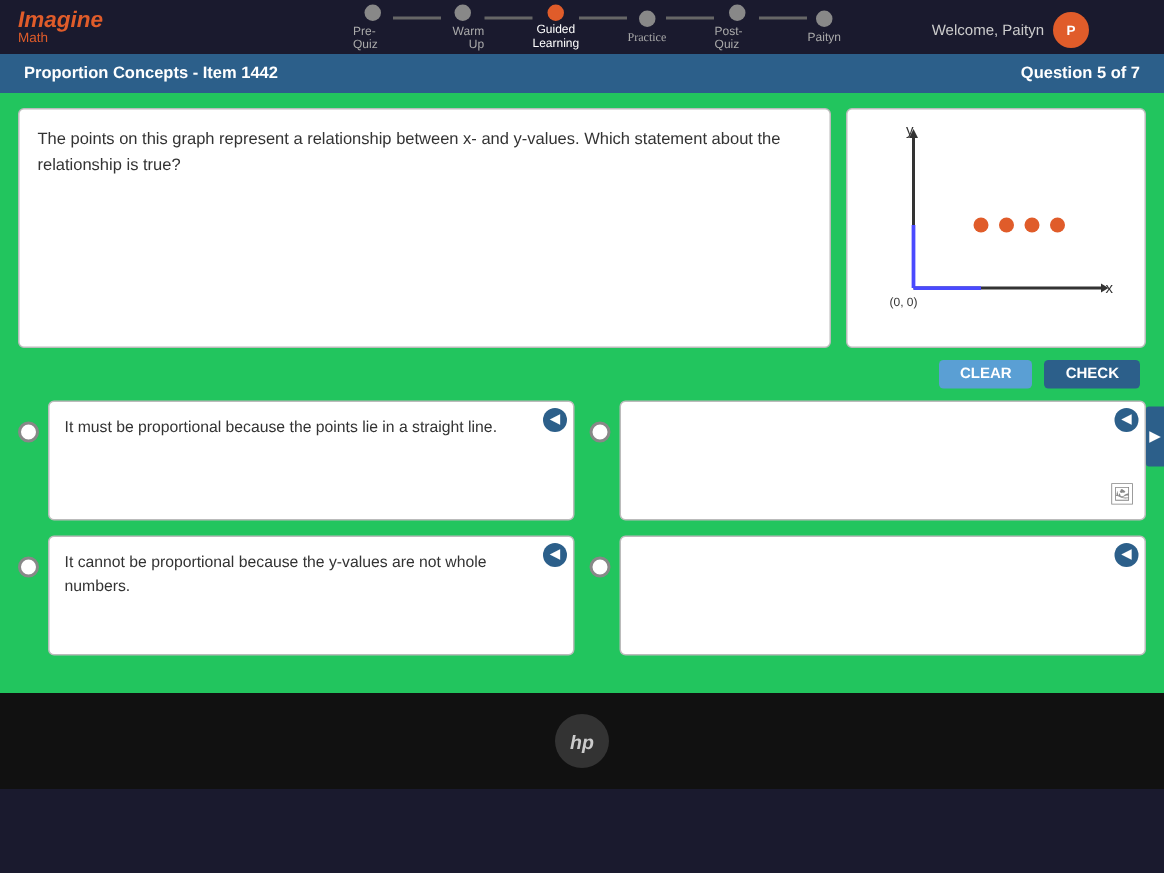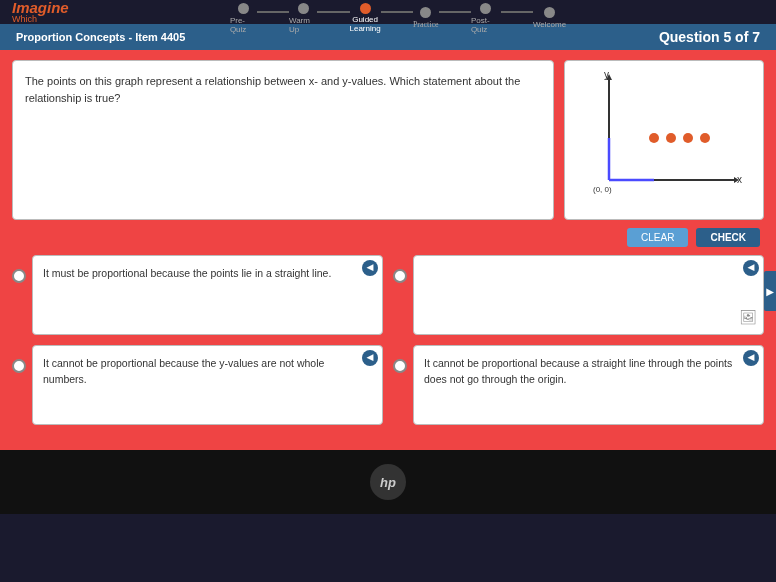--- a/index.html
+++ b/index.html
@@ -8,21 +8,21 @@
       height: 582px;
       background: #1a1a2e;
       font-family: Arial, sans-serif;
       overflow: hidden;
       position: relative;
     }
 
     
     .top-bar {
       background: #1a1a2e;
-      height: 24px;
+      height: 36px;
       display: flex;
       align-items: center;
       padding: 0 12px;
       position: relative;
     }
     .brand-logo {
       display: flex;
       flex-direction: column;
       line-height: 1;
       margin-right: 20px;
@@ -80,27 +80,27 @@
       justify-content: space-between;
       padding: 0 16px;
     }
     .header-title {
       color: #fff;
       font-size: 11px;
       font-weight: bold;
     }
     .header-question {
       color: #fff;
-      font-size: 14px;
+      font-size: 11px;
       font-weight: bold;
     }
 
     
     .main-content {
-      background: #ef4444;
+      background: #22c55e;
       min-height: 400px;
       padding: 10px 12px 6px 12px;
     }
 
     
     .question-section {
       display: flex;
       gap: 10px;
       margin-bottom: 8px;
     }
@@ -145,21 +145,21 @@
       margin-bottom: 8px;
       padding-right: 4px;
     }
     .btn-clear {
       background: #5a9fd4;
       color: white;
       border: none;
       border-radius: 3px;
       padding: 4px 14px;
       font-size: 10px;
-      font-weight: normal;
+      font-weight: bold;
       cursor: pointer;
     }
     .btn-check {
       background: #2c5f8a;
       color: white;
       border: none;
       border-radius: 3px;
       padding: 4px 14px;
       font-size: 10px;
       font-weight: bold;
@@ -264,32 +264,32 @@
       cursor: pointer;
       border-radius: 2px 0 0 2px;
     }
   </style>
 </head>
 <body>
 
 <div class="top-bar">
   <div class="brand-logo">
     <span class="brand-imagine">Imagine</span>
-    <span class="brand-math">Which</span>
+    <span class="brand-math">Math</span>
   </div>
 
   <div class="sub-nav" style="position:absolute;left:180px;right:160px;top:0;height:36px;display:flex;align-items:center;gap:0;background:transparent;">
     <div style="display:flex;align-items:center;gap:0;">
 
       <div style="display:flex;flex-direction:column;align-items:center;">
         <div style="width:11px;height:11px;border-radius:50%;background:#888;"></div>
         <span style="color:#aaa;font-size:8px;margin-top:2px;">Pre-Quiz</span>
       </div>
       <div style="width:38px;height:2px;background:#666;margin-bottom:12px;"></div>
-      <div style="display:flex;flex-direction:column;align-items:center;">
+      <div style="display:flex;flex-direction:column;align-items:center;text-align:right;">
         <div style="width:11px;height:11px;border-radius:50%;background:#888;"></div>
         <span style="color:#aaa;font-size:8px;margin-top:2px;">Warm Up</span>
       </div>
       <div style="width:38px;height:2px;background:#666;margin-bottom:12px;"></div>
       <div style="display:flex;flex-direction:column;align-items:center;">
         <div style="width:11px;height:11px;border-radius:50%;background:#e05c2a;"></div>
         <span style="color:#fff;font-size:8px;margin-top:2px;text-align:center;line-height:1.1;">Guided<br>Learning</span>
       </div>
       <div style="width:38px;height:2px;background:#666;margin-bottom:12px;"></div>
       <div style="display:flex;flex-direction:column;align-items:center;font-family:Liberation Serif, serif;">
@@ -297,29 +297,35 @@
         <span style="color:#aaa;font-size:8px;margin-top:2px;">Practice</span>
       </div>
       <div style="width:38px;height:2px;background:#666;margin-bottom:12px;"></div>
       <div style="display:flex;flex-direction:column;align-items:center;">
         <div style="width:11px;height:11px;border-radius:50%;background:#888;"></div>
         <span style="color:#aaa;font-size:8px;margin-top:2px;">Post-Quiz</span>
       </div>
       <div style="width:38px;height:2px;background:#666;margin-bottom:12px;"></div>
       <div style="display:flex;flex-direction:column;align-items:center;">
         <div style="width:11px;height:11px;border-radius:50%;background:#888;"></div>
-        <span style="color:#aaa;font-size:8px;margin-top:2px;">Welcome</span>
-      </div>
-    </div>
-  </div>
-
+        <span style="color:#aaa;font-size:8px;margin-top:2px;">Paityn</span>
+      </div>
+    </div>
+  </div>
+
+  <div class="welcome-area">
+    <span>Welcome, Paityn</span>
+    <div class="avatar-circle">
+      <span>P</span>
+    </div>
+  </div>
 </div>
 
 <div class="header-bar">
-  <span class="header-title">Proportion Concepts - Item 4405</span>
+  <span class="header-title">Proportion Concepts - Item 1442</span>
   <span class="header-question">Question 5 of 7</span>
 </div>
 
 <div class="main-content">
 
   <div class="question-section">
     <div class="question-card">
       <p class="question-text">The points on this graph represent a relationship between x- and y-values. Which statement about the relationship is true?</p>
     </div>
 
@@ -377,21 +383,20 @@
       <div class="option-radio"></div>
       <div class="option-card">
         <span>It cannot be proportional because the y-values are not whole numbers.</span>
         <div class="option-corner-btn">◀</div>
       </div>
     </div>
 
     <div class="option-row">
       <div class="option-radio"></div>
       <div class="option-card">
-        <span>It cannot be proportional because a straight line through the points does not go through the origin.</span>
         <div class="option-corner-btn">◀</div>
       </div>
     </div>
 
   </div>
 </div>
 
 <div class="bottom-bar">
   <div class="hp-logo">
     <span>hp</span>

